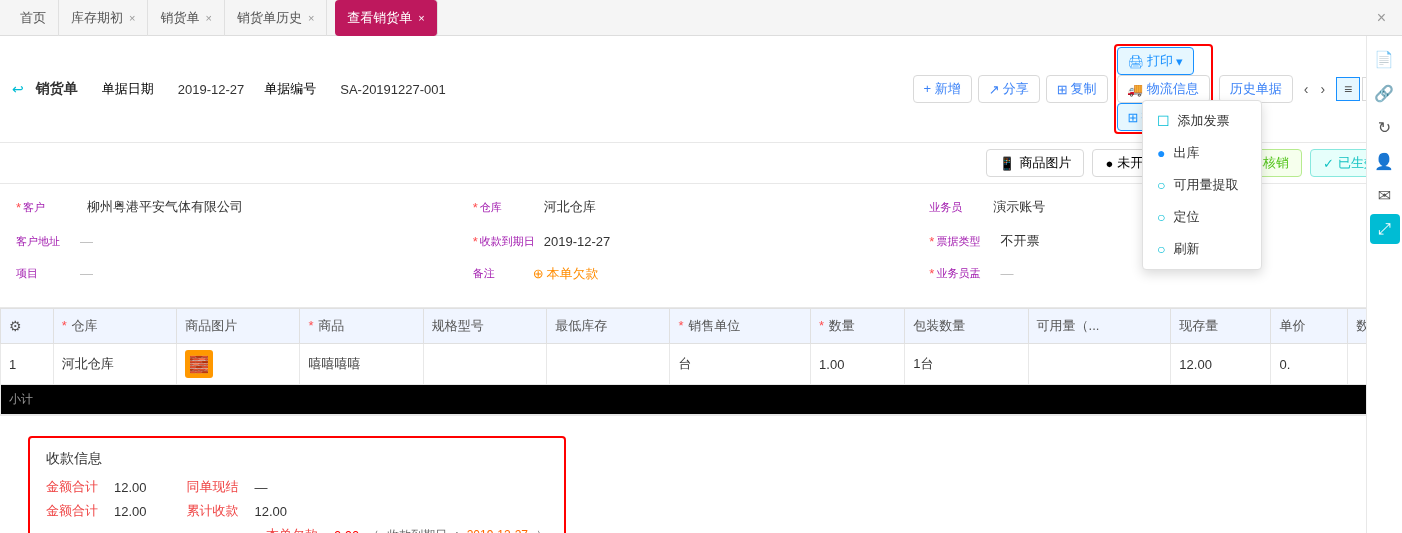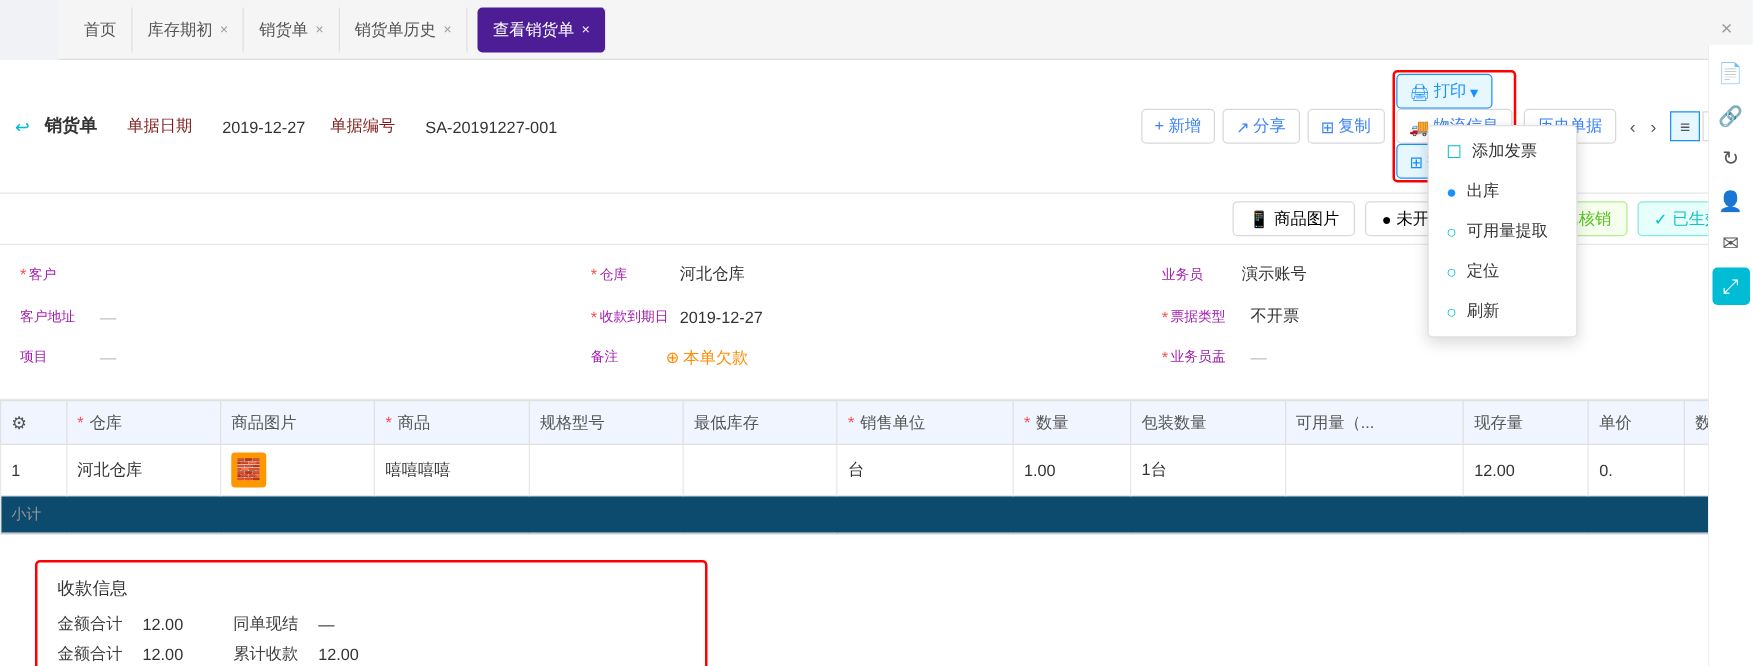--- a/index.html
+++ b/index.html
@@ -1,40 +1,40 @@
 <!DOCTYPE html>
 <html><head>
   <meta charset="utf-8">
   <style>
     * { box-sizing: border-box; margin: 0; padding: 0; }
     body { font-family: 'Microsoft YaHei', Arial, sans-serif; font-size: 13px; background: #f0f2f5; color: #333; }
 
     
     .tab-bar {
       display: flex; align-items: center; background: #f5f5f5; border-bottom: 1px solid #ddd;
-      padding: 0 8px; height: 48px; position: relative; margin-left: 47px;
+      padding: 0 8px; height: 36px; position: relative;
     }
     .tab { display: flex; align-items: center; padding: 0 12px; height: 36px; cursor: pointer; font-size: 13px; color: #555; border-right: 1px solid #e0e0e0; }
     .tab:first-child { border-left: none; }
-    .tab.highlight { background: #4c1d95; color: #fff; border-radius: 4px; margin-left: 8px; justify-content: space-between; }
+    .tab.highlight { background: #be185d; color: #fff; border-radius: 4px; margin-left: 8px; justify-content: space-between; }
     .tab .close-icon { margin-left: 6px; font-size: 11px; color: #999; cursor: pointer; }
     .tab.highlight .close-icon { color: #fff; }
     .tab-bar-close { margin-left: auto; font-size: 16px; cursor: pointer; color: #999; padding: 0 8px; }
 
     
     .main-content { background: #fff; margin: 0; }
 
     
     .toolbar {
       display: flex; align-items: center; padding: 8px 12px; border-bottom: 1px solid #e8e8e8;
       background: #fff; gap: 8px;
     }
     .doc-icon { color: #00bcd4; margin-right: 4px; font-size: 14px; }
     .doc-title { font-weight: bold; font-size: 14px; margin-right: 16px; }
-    .meta-field { font-size: 13px; color: #7f1d1d; margin-right: 16px; }
+    .meta-field { font-size: 13px; color: #000000; margin-right: 16px; }
     .meta-value { color: #333; }
     .toolbar-actions { margin-left: auto; display: flex; align-items: center; gap: 6px; }
     .action-btn {
       display: flex; align-items: center; gap: 3px; padding: 4px 10px;
       border: 1px solid #d9d9d9; border-radius: 4px; cursor: pointer;
       background: #fff; font-size: 13px; color: #3b82f6;
     }
     .action-btn.active-btn { background: #e6f7ff; border-color: #1890ff; color: #1890ff; }
 
     
@@ -62,33 +62,33 @@
 
     
     .table-area { border-bottom: 1px solid #e8e8e8; }
     table { width: 100%; border-collapse: collapse; font-size: 13px; }
     th {
       background: #f0f5ff; color: #555; padding: 8px 8px; border: 1px solid #e0e0e0;
       font-weight: normal; text-align: left; white-space: nowrap;
     }
     th .required { color: #ff4d4f; margin-right: 1px; }
     td { padding: 6px 8px; border: 1px solid #e8e8e8; color: #333; background: #fff; }
-    tr.subtotal td { background: #0c4a6e; font-size: 12px; color: #999; }
+    tr.subtotal td { background: #000000; font-size: 12px; color: #999; }
     .gear-icon { color: #555; font-size: 14px; }
     .product-img { width: 28px; height: 28px; background: #ff9800; border-radius: 3px; display: flex; align-items: center; justify-content: center; }
 
     
     .payment-info {
       border: 2px solid #ff0000; border-radius: 4px; margin: 12px 16px;
       padding: 12px 16px; display: inline-block; min-width: 520px;
     }
     .payment-title { font-weight: normal; font-size: 14px; margin-bottom: 10px; }
     .payment-row { display: flex; gap: 40px; margin-bottom: 6px; }
     .payment-field { display: flex; align-items: center; gap: 8px; }
-    .pf-label { color: #404040; font-size: 13px; min-width: 60px; }
+    .pf-label { color: #ef4444; font-size: 13px; min-width: 60px; }
     .pf-value { color: #333; font-size: 13px; }
     .pf-value.orange { color: #ff6600; }
     .pf-value.red { color: #ff0000; }
 
     
     .right-sidebar {
       position: fixed; right: 0; top: 36px; width: 36px;
       background: #fff; border-left: 1px solid #e8e8e8;
       display: flex; flex-direction: column; align-items: center;
       padding: 8px 0; gap: 4px; height: calc(100% - 36px);
@@ -217,20 +217,21 @@
       <span>✓</span>
       <span>已生效</span>
     </button>
   </div>
 
   <div class="form-area">
     <div class="form-row">
       <div class="form-field">
         <span class="field-required">*</span>
         <span class="field-label">客户</span>
+        <span class="field-value">柳州粤港平安气体有限公司</span>
       </div>
       <div class="form-field">
         <span class="field-required">*</span>
         <span class="field-label">仓库</span>
         <span class="field-value">河北仓库</span>
       </div>
       <div class="form-field">
         <span class="field-label">业务员</span>
         <span class="field-value">演示账号</span>
       </div>

